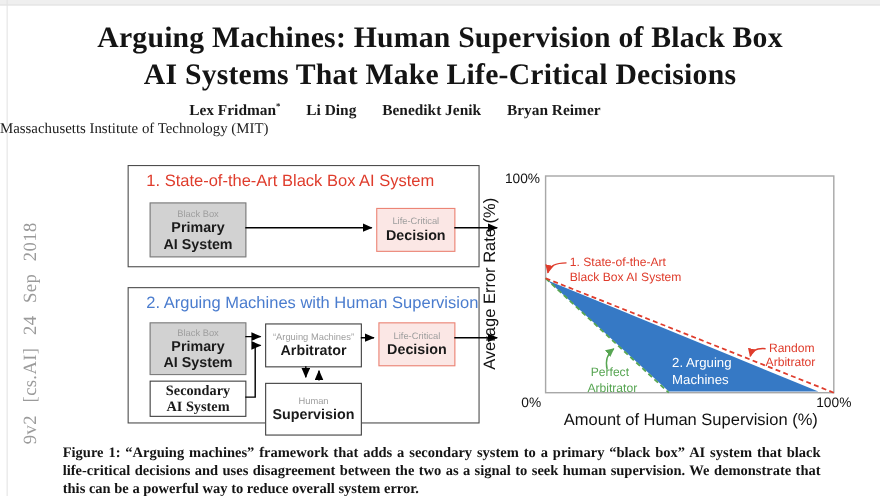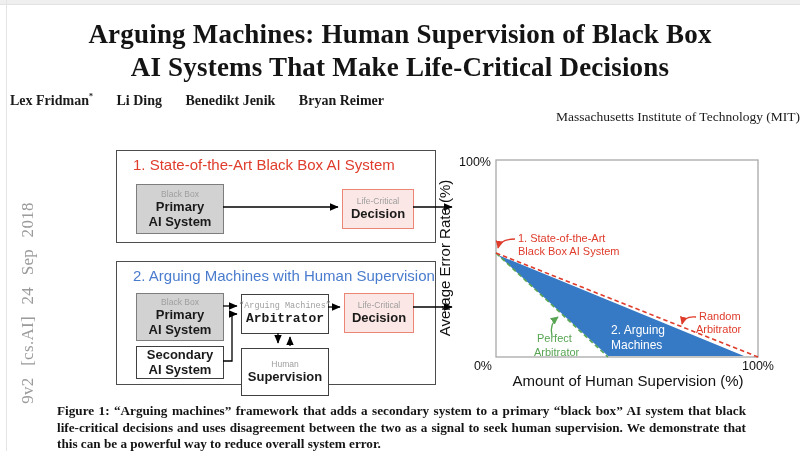--- a/index.html
+++ b/index.html
@@ -10,27 +10,27 @@
   .top-edge{position:absolute;left:0;top:0;width:800px;height:4px;background:#efefef;border-bottom:1px solid #e2e2e2;}
   .left-edge{position:absolute;left:6px;top:0;width:1px;height:451px;background:#e4e4e4;}
 
   
   .paper-title{
     position:absolute;left:0;top:18px;width:800px;text-align:center;
     font-family:"Liberation Serif",serif;font-weight:bold;color:#141414;
     font-size:27px;line-height:33px;letter-spacing:0.2px;
   }
   .authors-row{
-    position:absolute;left:0;top:92px;width:718px;
+    position:absolute;left:0;top:92px;width:718px;text-align:center;
     font-family:"Liberation Serif",serif;font-weight:bold;color:#1a1a1a;font-size:14px;
   }
   .authors-row .author{display:inline-block;margin:0 10px;}
   .authors-row sup{font-size:8px;}
   .affiliation{
-    position:absolute;left:0;top:109px;width:800px;text-align:right;
+    position:absolute;left:0;top:109px;width:800px;text-align:left;
     font-family:"Liberation Serif",serif;color:#1a1a1a;font-size:13.5px;
   }
 
   
   .arxiv-stamp{
     position:absolute;left:28px;top:303px;
     transform:translate(-50%,-50%) rotate(-90deg);
     transform-origin:center;white-space:nowrap;
     font-family:"Liberation Serif",serif;color:#9b9b9b;
     font-size:17px;word-spacing:7px;letter-spacing:0.3px;
@@ -52,22 +52,22 @@
   .node .tag{font-size:8.5px;line-height:11px;color:#9e9e9e;white-space:nowrap;}
   .node .main{font-size:13px;line-height:14.5px;font-weight:bold;color:#1a1a1a;white-space:nowrap;}
   .node.gray{background:#d2d2d2;border-color:#7d7d7d;text-align:right;}
   .node.pink{background:#fbe7e5;border-color:#ec8576;}
 
   
   .n-primary1{left:19px;top:33px;width:88px;height:50px;}
   .n-decision1{left:225px;top:38px;width:72px;height:40px;}
   
   .n-primary2{left:19px;top:31px;width:88px;height:48px;}
-  .n-secondary{left:19px;top:84px;width:88px;height:33px;}
-  .n-arbitrator{left:124px;top:32px;width:88px;height:40px;font-family:Liberation Mono, monospace;}
+  .n-secondary{left:19px;top:84px;width:88px;height:33px;font-family:Liberation Serif, serif;}
+  .n-arbitrator{left:124px;top:32px;width:88px;height:40px;}
   .n-supervisor{left:124px;top:86px;width:88px;height:48px;}
   .n-decision2{left:227px;top:31px;width:70px;height:40px;}
 
   svg.overlay{position:absolute;left:0;top:0;width:800px;height:250px;pointer-events:none;}
   .diag-arrow{stroke:#000000;stroke-width:1.3;fill:none;}
 
   
   .tick{font-size:12.5px;fill:#111111;}
   .axis-label{font-size:15px;fill:#111111;}
   .ann{font-size:11px;}

